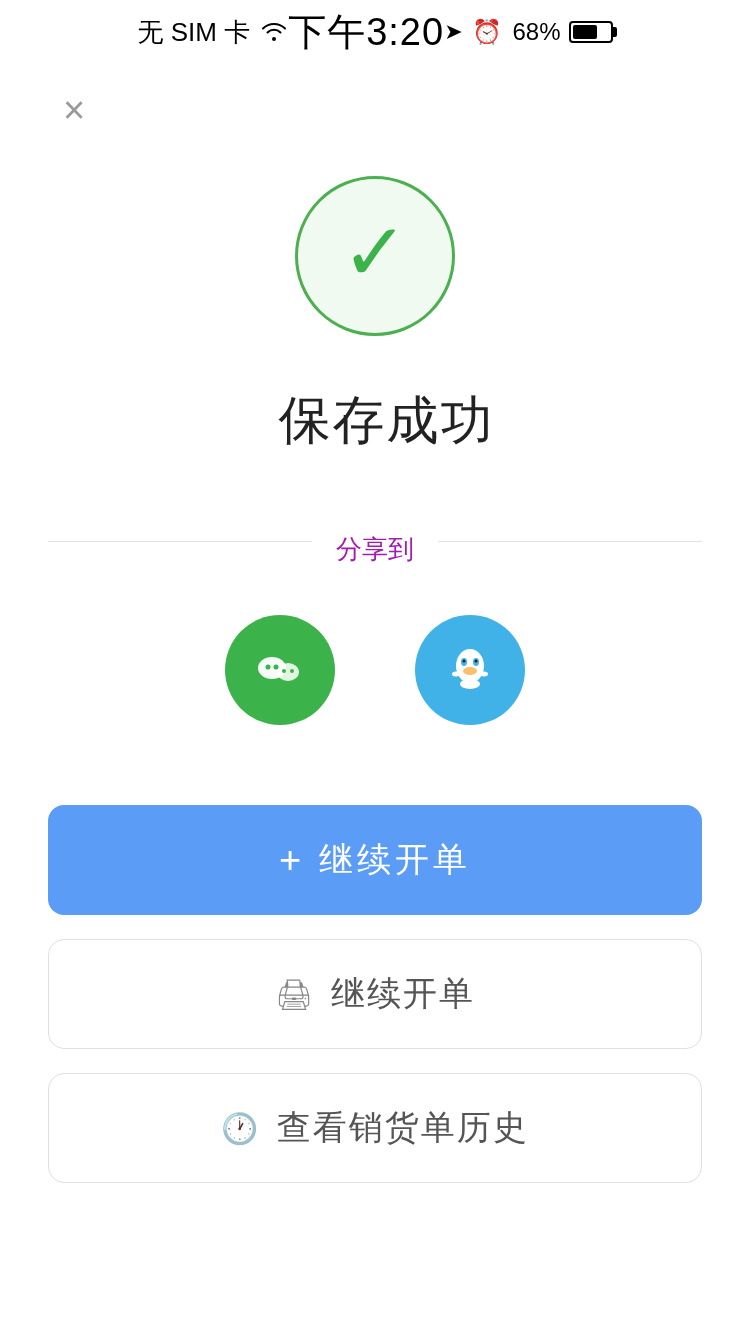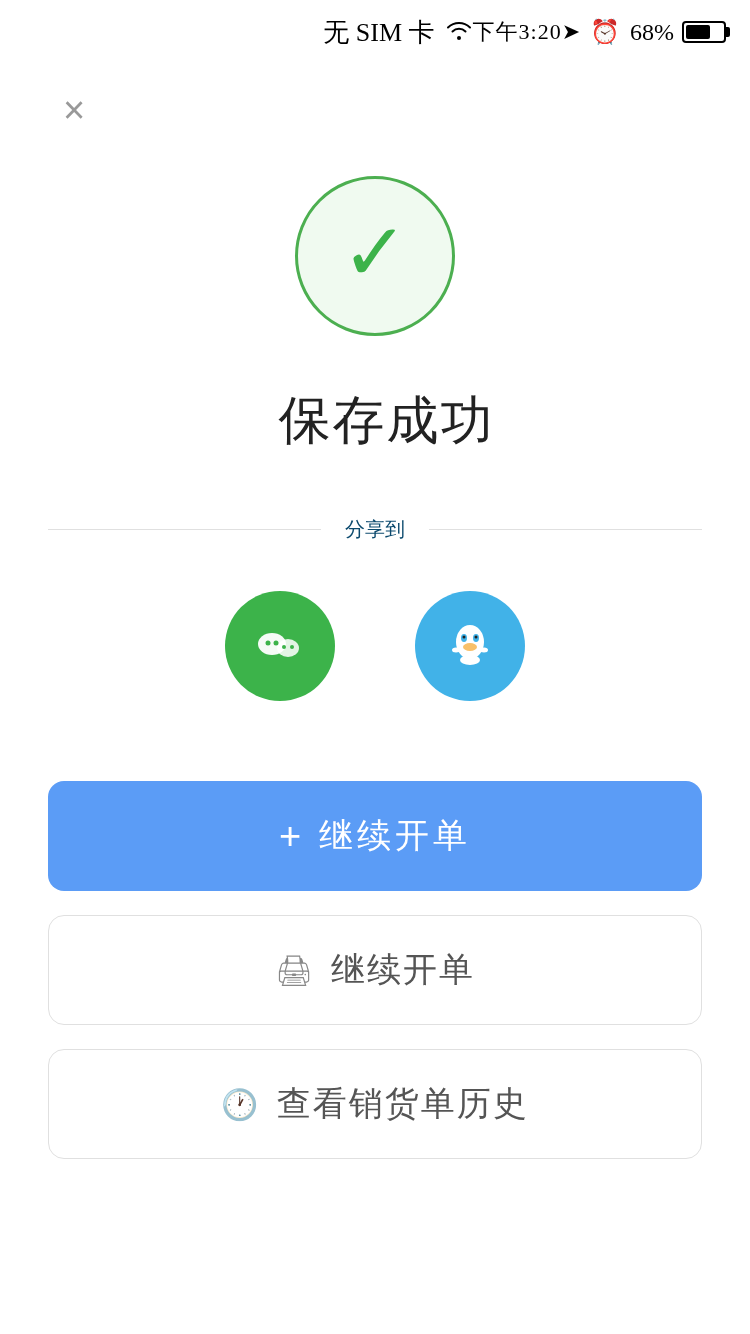--- a/index.html
+++ b/index.html
@@ -13,37 +13,36 @@
       overflow: hidden;
       position: relative;
     }
 
     
     .status-bar {
       width: 100%;
       height: 64px;
       display: flex;
       align-items: center;
-      justify-content: flex-end;
+      justify-content: center;
       padding: 16px 24px;
       background: #fff;
-      font-family: Liberation Serif, serif;
     }
 
     .status-left {
       display: flex;
       align-items: center;
       gap: 10px;
       font-size: 26px;
       color: #000;
       font-weight: 500;
     }
 
     .status-center {
-      font-size: 22px;
+      font-size: 38px;
       font-weight: 500;
       color: #000;
       letter-spacing: 1px;
     }
 
     .status-right {
       display: flex;
       align-items: center;
       gap: 10px;
       font-size: 24px;
@@ -153,23 +152,24 @@
       margin-bottom: 48px;
     }
 
     .divider-line {
       flex: 1;
       height: 1px;
       background: #e0e0e0;
     }
 
     .share-label {
-      font-size: 20px;
-      color: #0c4a6e;
+      font-size: 26px;
+      color: #a21caf;
       white-space: nowrap;
+      margin-top: 16px;
     }
 
     
     .share-icons-row {
       display: flex;
       align-items: center;
       justify-content: center;
       gap: 80px;
       margin-bottom: 80px;
     }

